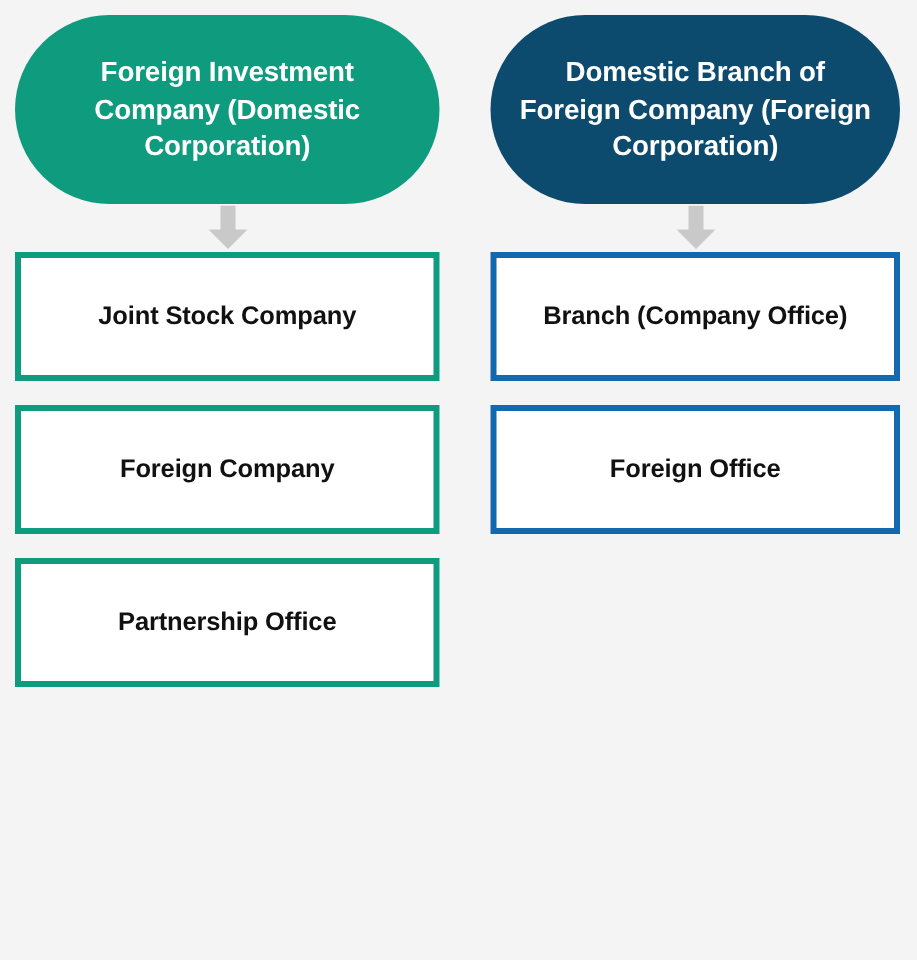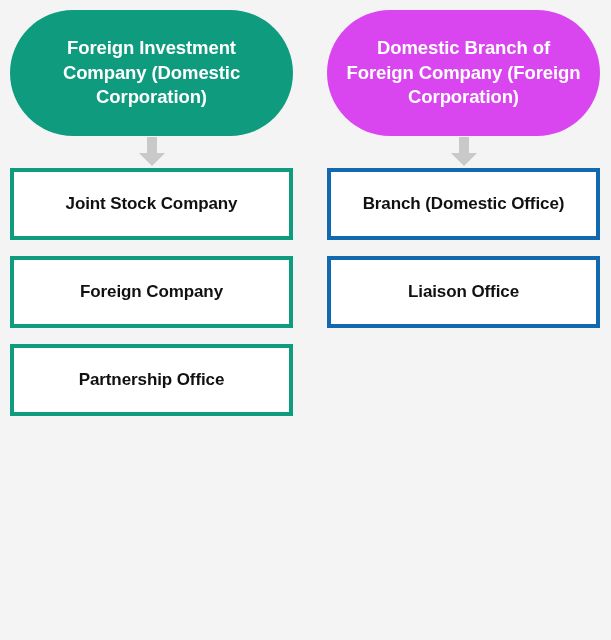--- a/index.html
+++ b/index.html
@@ -44,21 +44,21 @@
     padding: 0 16px;
   }
   .header-pill-text {
     color: #ffffff;
     font-size: 18.5px;
     font-weight: bold;
     line-height: 1.33;
     letter-spacing: -0.1px;
   }
   .pill-green { background: #0f9b7e; }
-  .pill-blue  { background: #d946ef; }
+  .pill-blue  { background: #0c4a6e; }
 
   
   .arrow-wrap {
     height: 32px;
     display: flex;
     align-items: center;
     justify-content: center;
   }
   .arrow-icon {
     display: block;
@@ -68,21 +68,21 @@
 
   
   .item-box {
     background: #ffffff;
     box-sizing: border-box;
     display: flex;
     align-items: center;
     justify-content: center;
     text-align: center;
     padding: 6px 22px;
-    height: 72px;
+    height: 86px;
     margin-bottom: 16px;
   }
   .box-green { border: 4px solid #0f9b7e; }
   .box-blue  { border: 4px solid #1269b0; }
   .item-box-text {
     color: #111111;
     font-size: 17px;
     font-weight: bold;
     line-height: 1.32;
     letter-spacing: -0.1px;
@@ -123,21 +123,21 @@
       <span class="header-pill-text">Domestic Branch of Foreign Company (Foreign Corporation)</span>
     </div>
 
     <div class="arrow-wrap">
       <svg class="arrow-icon" viewBox="0 0 30 30">
         <polygon points="10,0 20,0 20,16 28,16 15,29 2,16 10,16" fill="#c9c9c9"></polygon>
       </svg>
     </div>
 
     <div class="item-box box-blue">
-      <span class="item-box-text">Branch (Domestic Office)</span>
+      <span class="item-box-text">Branch (Company Office)</span>
     </div>
     <div class="item-box box-blue">
-      <span class="item-box-text">Liaison Office</span>
+      <span class="item-box-text">Foreign Office</span>
     </div>
 
   </div>
 
 </div>
 
 </body></html>

